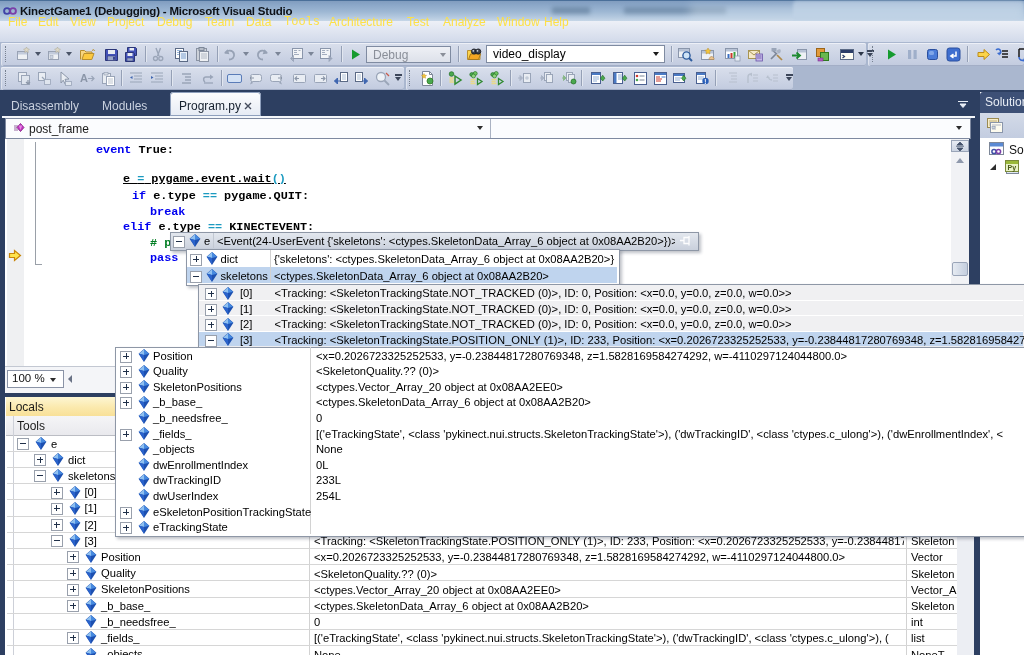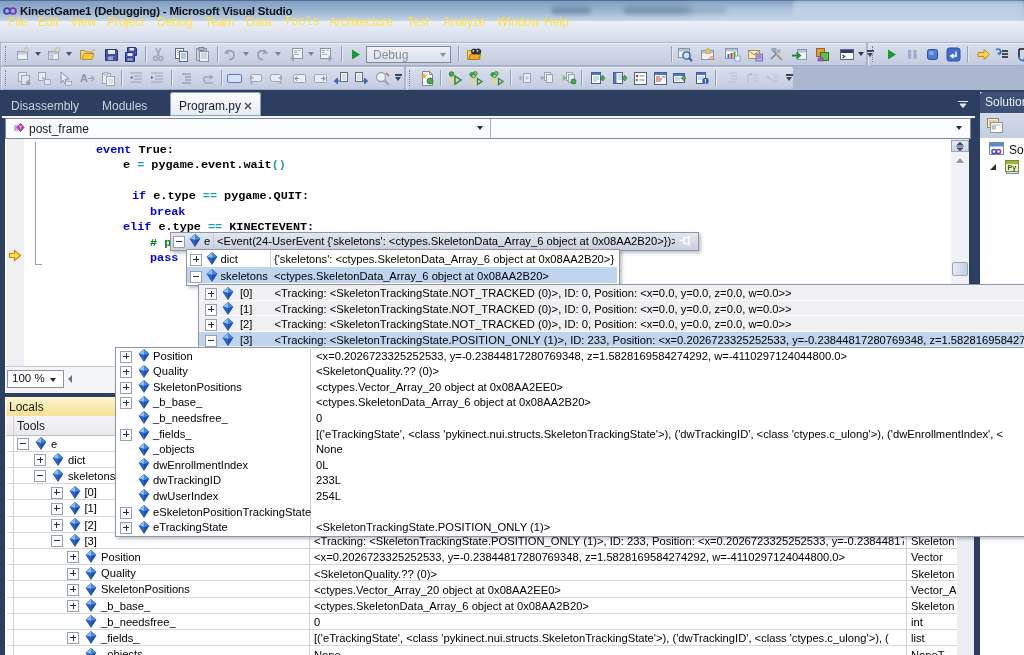--- a/index.html
+++ b/index.html
@@ -197,20 +197,24 @@
   <div class="ico" style="left:466px;top:46px;">
       <svg width="17" height="17" viewBox="0 0 17 17">
         <path d="M1.5 13.5v-9h4l1.5 1.5h7v7.5z" fill="#fdd44d" stroke="#b98f2e"></path>
         <path d="M2.5 13.5l2-5.5h10l-2 5.5z" fill="#f5a623" stroke="#a87a1e"></path>
         <circle cx="8" cy="5.5" r="2.6" fill="#3a3f4a" stroke="#15181f" stroke-width=".8"></circle>
         <circle cx="12.2" cy="5.5" r="2.6" fill="#3a3f4a" stroke="#15181f" stroke-width=".8"></circle>
         <circle cx="7.3" cy="4.8" r=".9" fill="#cfd6e2"></circle>
         <circle cx="11.5" cy="4.8" r=".9" fill="#cfd6e2"></circle>
       </svg>
     </div>
+  <div class="combo" style="left:486px;top:45px;width:177px;height:16px;">
+    <span style="position:absolute;left:6px;top:1px;">video_display</span>
+    <div class="carr" style="right:5px;top:6px;border-top-color:#1a1a1a;"></div>
+    </div>
   <div class="tsep" style="left:671px;top:46px;height:16px;"></div>
   <div class="ico" style="left:677px;top:46px;">
       <svg width="17" height="17" viewBox="0 0 17 17">
         <rect x="1.5" y="2.5" width="11" height="9" fill="#eef1f5" stroke="#8a96ab"></rect>
         <rect x="2" y="3" width="10" height="2.5" fill="#b8c3d6"></rect>
         <circle cx="9.5" cy="9.5" r="3.6" fill="#cfe4f7" stroke="#2f5d9e" stroke-width="1.4"></circle>
         <path d="M12 12l3 3" stroke="#2f5d9e" stroke-width="2"></path>
       </svg>
     </div>
   <div class="ico" style="left:700px;top:46px;">
@@ -587,21 +591,21 @@
 
   <div class="abs white" style="left:5px;top:139px;width:946px;height:227px;"></div>
   <div class="abs" style="left:7px;top:139px;width:17px;height:227px;background:#eff0f2;"></div>
   <div class="abs" style="left:35px;top:142px;width:1px;height:122px;background:#9aa0a8;"></div>
   <div class="abs" style="left:35px;top:264px;width:7px;height:1px;background:#9aa0a8;"></div>
   <svg class="abs" style="left:8px;top:249px;" width="14" height="13" viewBox="0 0 14 13">
       <path d="M1.5 4.5h5v-3l6 5-6 5v-3h-5z" fill="#ffe44d" stroke="#c8860a" stroke-width="1.2"></path>
     </svg>
 
   <div class="codeline" style="left:96px;top:142.5px;"><span class="kw">event</span> True:</div>
-  <div class="codeline" style="left:123px;top:158px;">e <span class="op">=</span> pygame.event.wait<span class="op">()</span></div>
+  <div class="codeline" style="left:123px;top:172px;text-decoration:underline;">e <span class="op">=</span> pygame.event.wait<span class="op">()</span></div>
   <div class="codeline" style="left:132px;top:189px;"><span class="kw">if</span> e.type <span class="op">==</span> pygame.QUIT:</div>
   <div class="codeline" style="left:150px;top:204.5px;"><span class="kw">break</span></div>
   <div class="codeline" style="left:123px;top:220px;"><span class="kw">elif</span> e.type <span class="op">==</span> KINECTEVENT:</div>
   <div class="codeline" style="left:150px;top:235.5px;"><span class="cm"># p</span></div>
   <div class="codeline" style="left:150px;top:251px;"><span class="kw">pass</span></div>
 
   <div class="abs" style="left:951px;top:139px;width:18px;height:227px;background:#f1f2f5;"></div>
   <div class="abs" style="left:951px;top:140px;width:18px;height:12px;background:linear-gradient(#e8ecf3,#ccd4e2);border:1px solid #9aa5b8;box-sizing:border-box;"></div>
   <svg class="abs" style="left:955px;top:142px;" width="10" height="9" viewBox="0 0 10 9">
       <path d="M5 0L8 3H2zM5 9L2 6h6zM1 4.2h8" stroke="#43506a" fill="#43506a" stroke-width=".8"></path>
@@ -976,14 +980,13 @@
     </svg>
   <div class="abs t11" style="left:153px;top:505.5px;">eSkeletonPositionTrackingState</div>
   <div class="exp plus" style="left:120px;top:522.1px;"></div>
   <svg class="dia" style="left:138px;top:520.6px;" width="10" height="12" viewBox="0 0 10 12">
       <path d="M5 0L10 4.3 5 12 0 4.3z" fill="#1d50b0"></path>
       <path d="M5 .2L.4 4.3 5 5.6z" fill="#8fc0f0"></path>
       <path d="M5 .2L9.6 4.3 5 5.6z" fill="#478ae0"></path>
       <path d="M.4 4.3L5 5.6 5 11.6z" fill="#2a63cc"></path>
     </svg>
   <div class="abs t11" style="left:153px;top:521.1px;">eTrackingState</div>
-  <div class="abs t11" style="left:316px;top:521.1px;">&lt;SkeletonTrackingState.POSITION_ONLY (1)&gt;</div>
 </div>
 
 </body></html>

